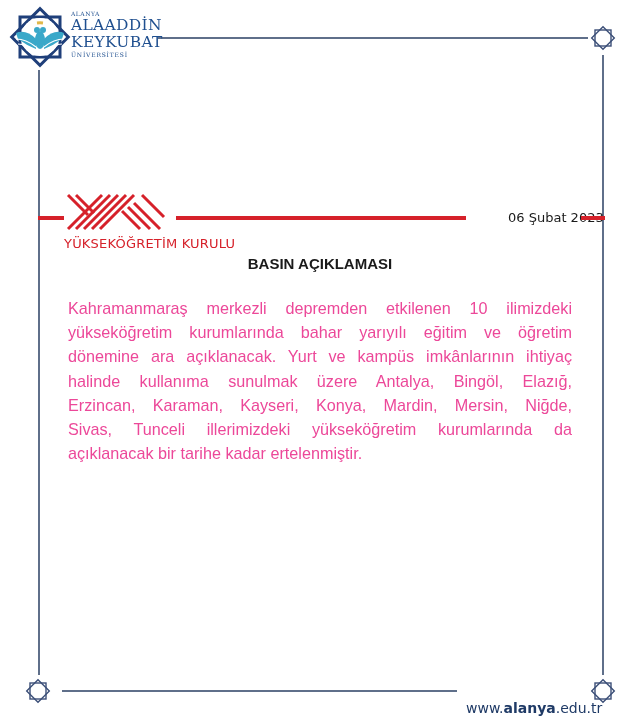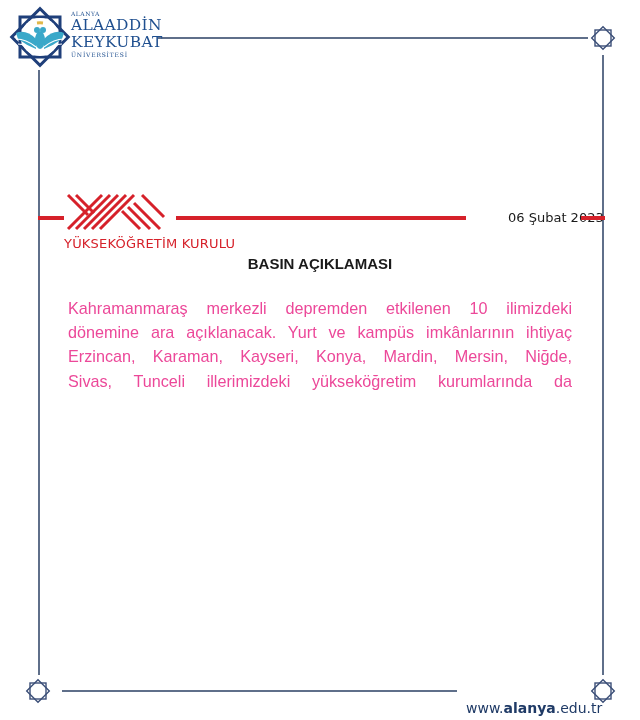--- a/index.html
+++ b/index.html
@@ -84,18 +84,21 @@
 </svg>
 <div class="yok-caption">YÜKSEKÖĞRETİM KURULU</div>
 <div class="red-line" style="left:176px; width:290px;"></div>
 <div class="date">06 Şubat 2023</div>
 <div class="red-line" style="left:581px; width:24px;"></div>
 
 <div class="title">BASIN AÇIKLAMASI</div>
 
 <div class="body-text">
   <span class="line">Kahramanmaraş merkezli depremden etkilenen 10 ilimizdeki</span>
+  <span class="line">yükseköğretim kurumlarında bahar yarıyılı eğitim ve öğretim</span>
   <span class="line">dönemine ara açıklanacak. Yurt ve kampüs imkânlarının ihtiyaç</span>
+  <span class="line">halinde kullanıma sunulmak üzere Antalya, Bingöl, Elazığ,</span>
   <span class="line">Erzincan, Karaman, Kayseri, Konya, Mardin, Mersin, Niğde,</span>
   <span class="line">Sivas, Tunceli illerimizdeki yükseköğretim kurumlarında da</span>
+  <span class="line last">açıklanacak bir tarihe kadar ertelenmiştir.</span>
 </div>
 
 <div class="url"><span>www.</span><b>alanya</b><span>.edu.tr</span></div>
 
 </body></html>

